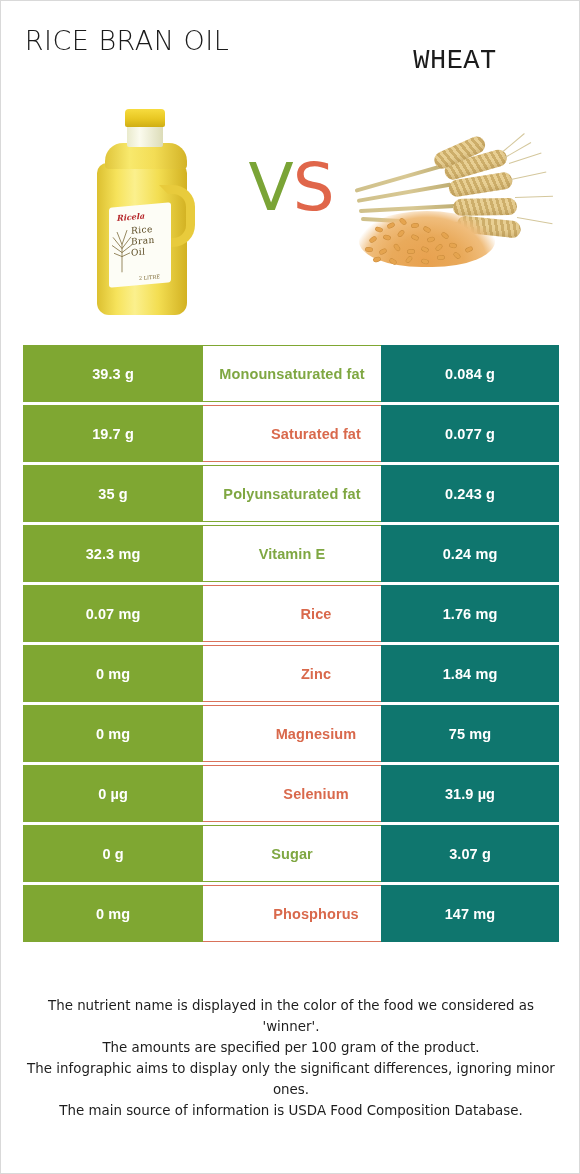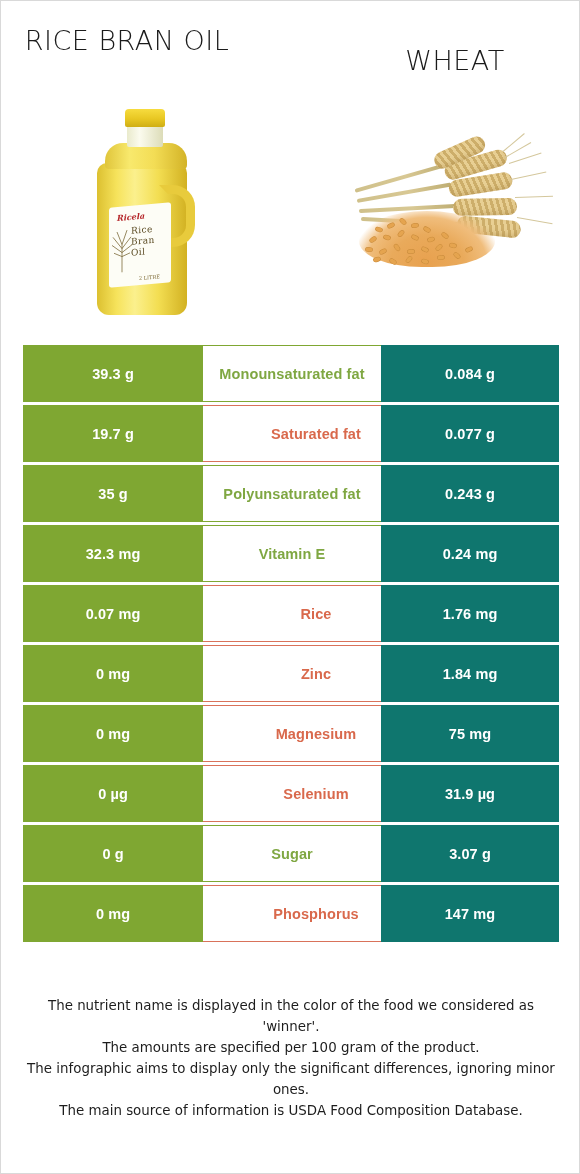--- a/index.html
+++ b/index.html
@@ -35,21 +35,21 @@
     font-family: "DejaVu Sans", sans-serif;
     font-weight: 300;
     font-size: 27px;
     line-height: 36px;
     letter-spacing: 0.5px;
     color: #1b1b1b;
     text-align: center;
     text-transform: uppercase;
   }
   .title.left  { left: 14px;  top: 22px; width: 224px; }
-  .title.right { left: 342px; top: 42px; width: 224px; }
+  .title.right { left: 342px; top: 42px; width: 224px; font-family: Liberation Mono, monospace; }
 
   
   .hero {
     position: absolute;
     top: 104px;
     left: 0;
     width: 580px;
     height: 222px;
   }
 
@@ -296,20 +296,23 @@
         </svg>
         <div class="oil-name">
           <span>Rice</span><br>
           <span>Bran</span><br>
           <span>Oil</span>
         </div>
         <div class="oil-size">2 LITRE</div>
       </div>
     </div>
 
+    <div class="vs">
+      <span class="v">V</span><span class="s">S</span>
+    </div>
 
     <div class="wheat-wrap">
 
       <div class="stalk" style="left:2px;  top:58px;  width:96px; transform:rotate(-16deg);"></div>
       <div class="stalk" style="left:4px;  top:68px;  width:96px; transform:rotate(-10deg);"></div>
       <div class="stalk" style="left:6px;  top:78px;  width:98px; transform:rotate(-3deg);"></div>
       <div class="stalk" style="left:8px;  top:86px;  width:100px; transform:rotate(3deg);"></div>
 
       <div class="ear" style="left:92px; top:34px;  transform:rotate(-16deg);"></div>
       <div class="ear" style="left:96px; top:50px;  transform:rotate(-9deg);"></div>

